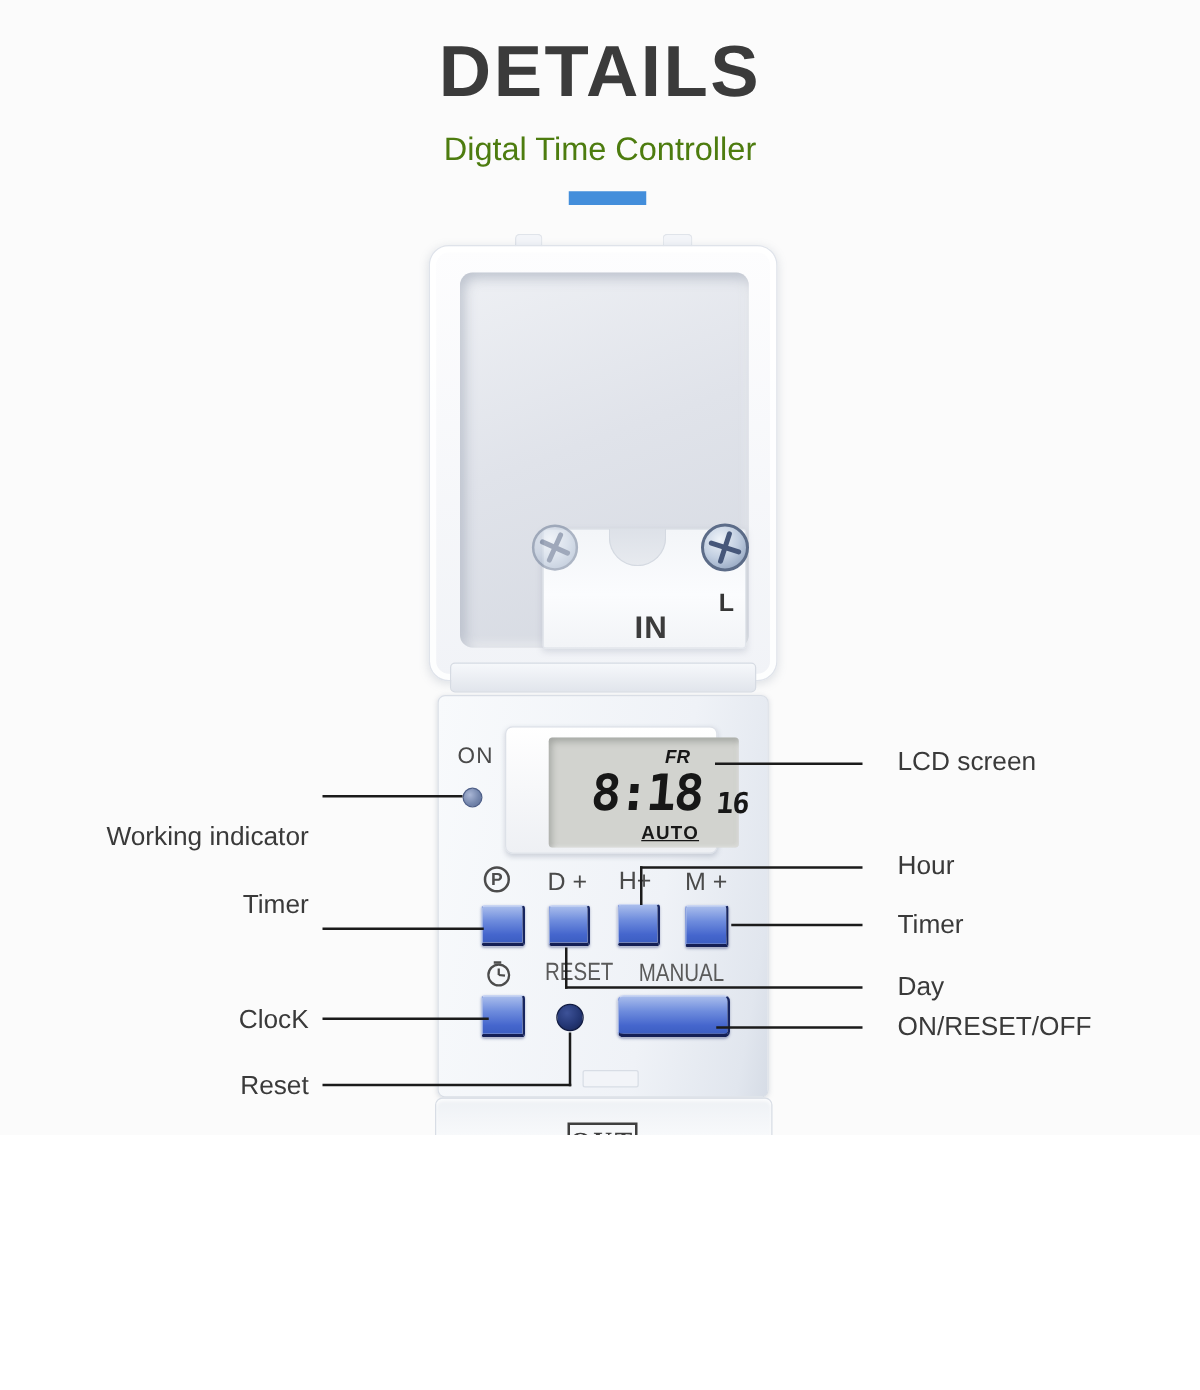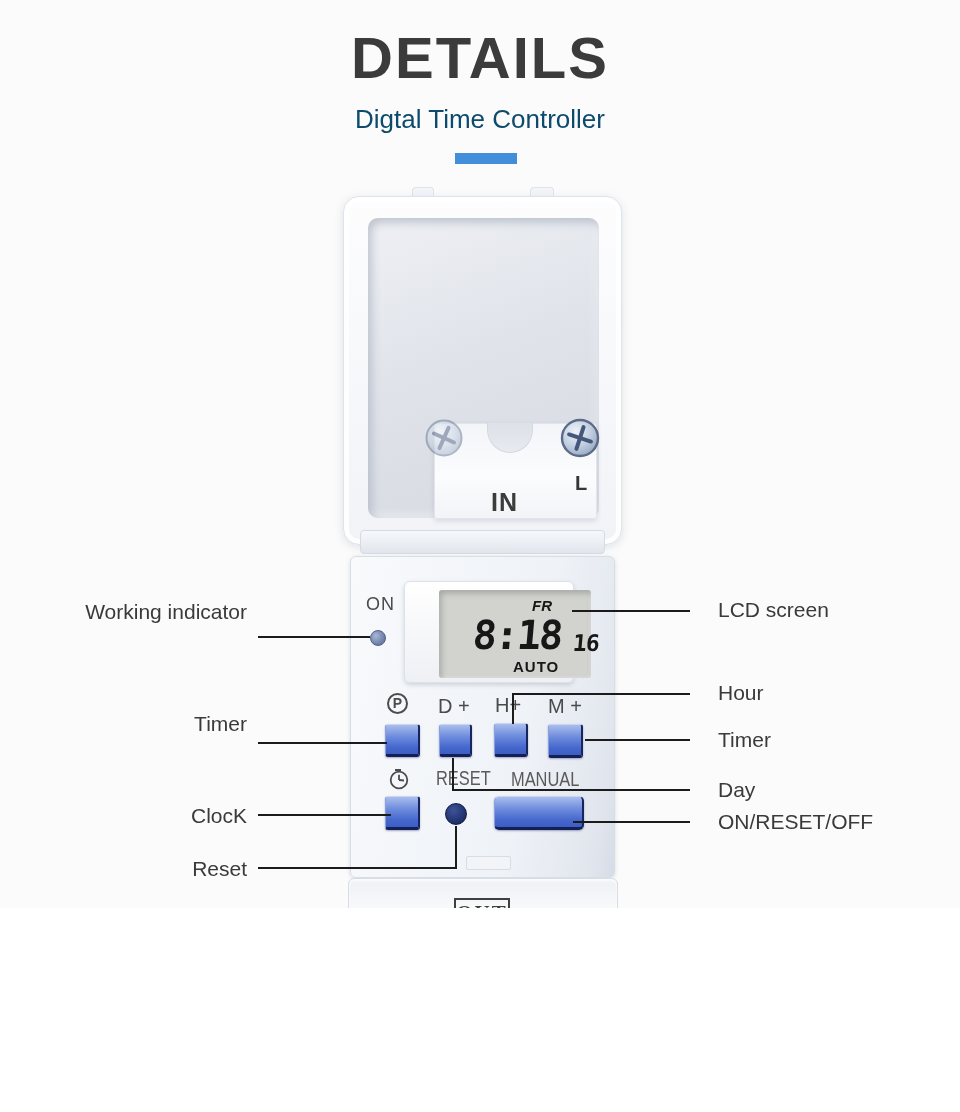--- a/index.html
+++ b/index.html
@@ -8,21 +8,21 @@
     position:relative; width:960px; height:908px;
     background:#fbfbfb; overflow:hidden;
     font-family:"Liberation Sans", sans-serif; color:#3a3a3a;
   }
   .abs { position:absolute; }
 
   
   .title { left:0; top:24px; width:960px; text-align:center;
     font-size:58px; font-weight:700; letter-spacing:2px; color:#3b3b3b; }
   .subtitle { left:0; top:104px; width:960px; text-align:center;
-    font-size:26px; color:#0c4a6e; }
+    font-size:26px; color:#4d7c0f; }
   .divider { left:455px; top:153px; width:62px; height:11px; }
 
   
   .line { background:#1b1b1b; }
   .lbl { font-size:21px; color:#3a3a3a; white-space:nowrap; line-height:22px; }
   .lbl-left { right:713px; text-align:right; }
   .lbl-right { left:702px; text-align:left;margin-left:16px; }
 
   
   .cover { left:343px; top:196px; width:279px; height:349px;
@@ -35,21 +35,21 @@
     background:linear-gradient(160deg,#eef0f4 0%,#e0e3ea 45%,#d5d9e1 100%);
     border-radius:10px;
     box-shadow: inset 3px 4px 10px rgba(125,135,155,.45), inset -2px -3px 8px rgba(255,255,255,.65); }
   .in-block { left:66px; top:205px; width:163px; height:96px;
     background:linear-gradient(180deg,#f3f5f8,#fbfcfe 55%,#f2f4f7);
     border:1px solid #e2e6ec; border-radius:3px;
     box-shadow:0 2px 5px rgba(130,140,160,.25); }
   .in-notch { left:52px; top:-1px; width:46px; height:30px;
     background:linear-gradient(180deg,#dde1e8,#e7eaef);
     border:1px solid #d4d9e1; border-top:none; border-radius:0 0 23px 23px; }
-  .in-label { left:56px; top:64px; width:60px; 
+  .in-label { left:56px; top:64px; width:60px; text-align:center;
     font-size:25px; font-weight:600; color:#3c3c3c; letter-spacing:1px; }
   .cover-l-label { left:140px; top:48px; font-size:20px; font-weight:600; color:#363636; }
 
   
   .hinge { left:360px; top:530px; width:245px; height:24px;
     background:linear-gradient(180deg,#f6f8fb,#e1e5ec);
     border:1px solid #d6dbe3; border-radius:4px; }
 
   
   .body-panel { left:350px; top:556px; width:265px; height:322px;
@@ -67,21 +67,21 @@
     box-shadow:0 2px 4px rgba(120,130,150,.3); }
   .lcd-screen { left:9px; top:8px; width:152px; height:88px;
     background:#d2d3cf; border-radius:3px;
     box-shadow:inset 2px 3px 6px rgba(90,95,90,.4), inset -1px -1px 3px rgba(255,255,255,.5);
     color:#171717;margin-left:25px; }
   .lcd-day { left:93px; top:7px; font-size:15px; font-weight:700; font-style:italic; }
   .lcd-time { left:34px; top:22px; font-family:"DejaVu Sans Mono", monospace;
     font-size:40px; font-weight:700; letter-spacing:-2px; transform:skewX(-5deg); }
   .lcd-seconds { left:134px; top:40px; font-family:"DejaVu Sans Mono", monospace;
     font-size:23px; font-weight:700; letter-spacing:-1px; transform:skewX(-5deg); }
-  .lcd-mode { left:74px; top:68px; font-size:15px; font-weight:700; letter-spacing:1px; }
+  .lcd-mode { left:74px; top:68px; font-size:15px; font-weight:700; letter-spacing:1px;text-decoration:underline; }
 
   .key-lbl { font-size:20px; color:#4a4a4a; }
   .cond { transform:scaleX(.82); transform-origin:left center; color:#5a5a5a; font-size:20px; }
   .program-icon { left:36px; top:136px; width:21px; height:21px; border:2px solid #4c4c4c;
     border-radius:50%; text-align:center; font-size:14px; font-weight:700;
     line-height:17px; color:#4c4c4c; }
 
   .btn { background:linear-gradient(180deg,#a9bdec 0%,#6e8cdd 40%,#4566cd 78%,#3c5ec2 100%);
     border-radius:3px; border-top:1px solid #c9d5f3; border-left:1px solid #8aa0dd;
     border-right:2px solid #17255f; border-bottom:3px solid #141f55;
@@ -244,21 +244,21 @@
   <div class="abs line" style="left:258px;top:867px;width:199px;height:2px;"></div>
   <div class="abs line" style="left:455px;top:826px;width:2px;height:43px;"></div>
   <div class="abs line" style="left:572px;top:610px;width:118px;height:2px;"></div>
   <div class="abs line" style="left:512px;top:693px;width:2px;height:31px;"></div>
   <div class="abs line" style="left:512px;top:693px;width:178px;height:2px;"></div>
   <div class="abs line" style="left:585px;top:739px;width:105px;height:2px;"></div>
   <div class="abs line" style="left:452px;top:758px;width:2px;height:33px;"></div>
   <div class="abs line" style="left:452px;top:789px;width:238px;height:2px;"></div>
   <div class="abs line" style="left:573px;top:821px;width:117px;height:2px;"></div>
 
-  <div class="abs lbl lbl-left" style="top:601px;">Working indicator</div>
+  <div class="abs lbl lbl-left" style="top:659px;">Working indicator</div>
   <div class="abs lbl lbl-left" style="top:713px;">Timer</div>
   <div class="abs lbl lbl-left" style="top:805px;">ClocK</div>
   <div class="abs lbl lbl-left" style="top:858px;">Reset</div>
 
   <div class="abs lbl lbl-right" style="top:599px;">LCD screen</div>
   <div class="abs lbl lbl-right" style="top:682px;">Hour</div>
   <div class="abs lbl lbl-right" style="top:729px;">Timer</div>
   <div class="abs lbl lbl-right" style="top:779px;">Day</div>
   <div class="abs lbl lbl-right" style="top:811px;">ON/RESET/OFF</div>
 

